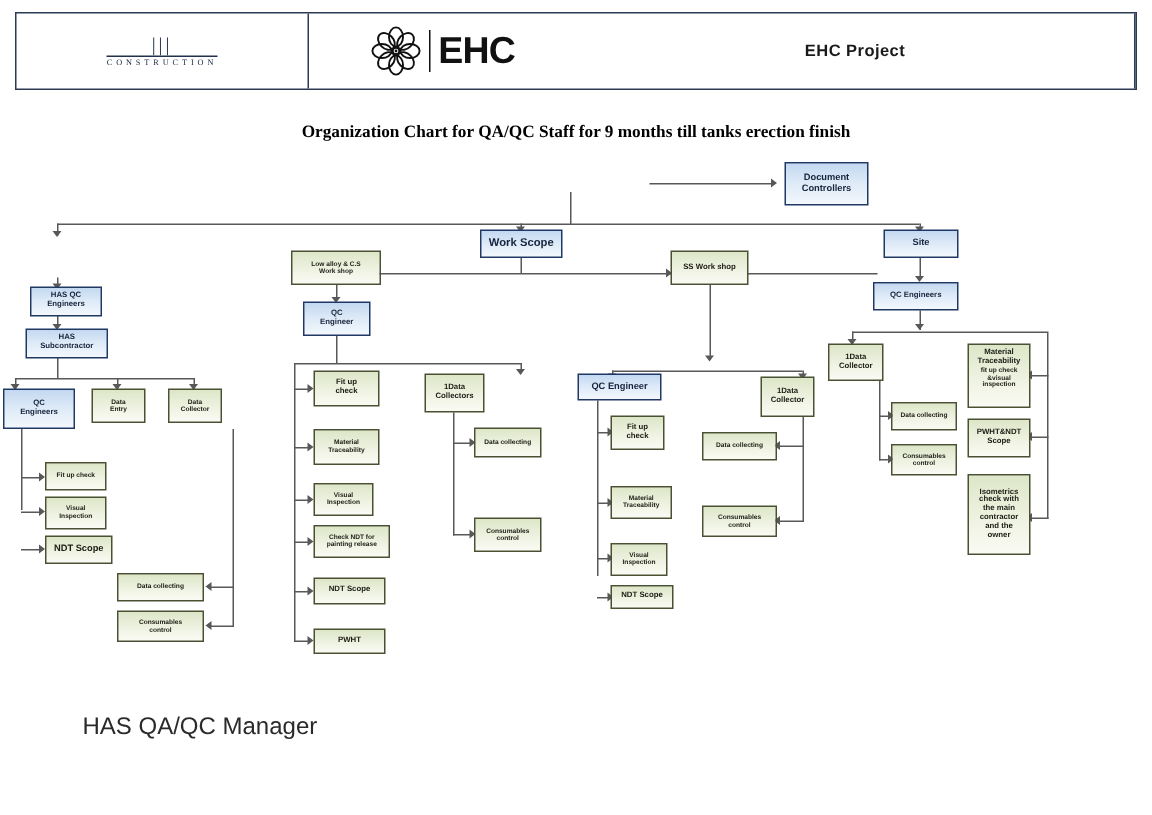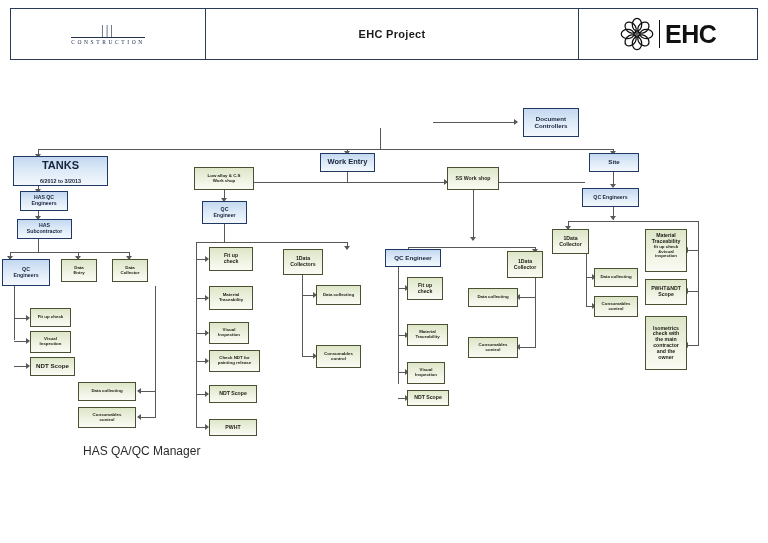--- a/index.html
+++ b/index.html
@@ -90,24 +90,23 @@
     font-family: "Liberation Serif", serif;
     font-size: 11.5px;
     font-weight: bold;
     color: #000;
   }
 
   
   .footer-note {
     position: absolute;
     left: 55px;
-    top: 444px;
-    font-size: 12px;
+    top: 476px;
+    font-size: 16px;
     color: #2a2a2a;
-    margin-left: 28px;
   }
 
   
   .node {
     position: absolute;
     box-sizing: border-box;
     display: flex;
     align-items: center;
     justify-content: center;
     text-align: center;
@@ -172,23 +171,20 @@
 </style>
 </head>
 <body>
 
 <div id="page">
 
   <div class="hdr">
     <div class="hdr-cell hdr-logo">
       <div class="ha-mark">|||</div>
       <div class="ha-sub">CONSTRUCTION</div>
-    </div>
-    <div class="hdr-cell hdr-title">
-      <span class="hdr-title-txt">EHC  Project</span>
     </div>
     <div class="hdr-cell hdr-brand">
       <div class="ehc-wrap">
         <svg class="ehc-flower" viewBox="0 0 40 40">
           <g fill="none" stroke="#111" stroke-width="1.5">
             <ellipse cx="20" cy="9" rx="5.5" ry="7.5"></ellipse>
             <ellipse cx="20" cy="31" rx="5.5" ry="7.5"></ellipse>
             <ellipse cx="9" cy="20" rx="7.5" ry="5.5"></ellipse>
             <ellipse cx="31" cy="20" rx="7.5" ry="5.5"></ellipse>
             <ellipse cx="12.5" cy="12.5" rx="5.5" ry="7.5" transform="rotate(-45 12.5 12.5)"></ellipse>
@@ -196,22 +192,26 @@
             <ellipse cx="12.5" cy="27.5" rx="5.5" ry="7.5" transform="rotate(45 12.5 27.5)"></ellipse>
             <ellipse cx="27.5" cy="27.5" rx="5.5" ry="7.5" transform="rotate(-45 27.5 27.5)"></ellipse>
             <circle cx="20" cy="20" r="2.6"></circle>
           </g>
           <circle cx="20" cy="20" r="1.1" fill="#111"></circle>
         </svg>
         <div class="ehc-bar"></div>
         <div class="ehc-txt">EHC</div>
       </div>
     </div>
-  </div>
-
+    <div class="hdr-cell hdr-title">
+      <span class="hdr-title-txt">EHC  Project</span>
+    </div>
+  </div>
+
+  <div class="chart-title">Organization Chart for QA/QC Staff for 9 months till tanks erection finish</div>
 
   <div class="ln lnv" style="left:380px; top:128px; height:22px;"></div>
   <div class="ln lnh" style="left:38px;  top:149px; width:575px;"></div>
   <div class="ln lnv" style="left:38px;  top:149px; height:8px;"></div>
   <div class="arw arw-d" style="left:35px; top:154px;"></div>
   <div class="ln lnv" style="left:347px; top:149px; height:5px;"></div>
   <div class="arw arw-d" style="left:344px; top:151px;"></div>
   <div class="ln lnv" style="left:613px; top:149px; height:5px;"></div>
   <div class="arw arw-d" style="left:610px; top:151px;"></div>
 
@@ -321,26 +321,20 @@
   <div class="ln lnh" style="left:586px; top:277px; width:8px;"></div>
   <div class="arw arw-r" style="left:592px; top:274px;"></div>
   <div class="ln lnh" style="left:586px; top:306px; width:8px;"></div>
   <div class="arw arw-r" style="left:592px; top:303px;"></div>
 
   <div class="node blue f7" style="left:523px; top:108px; width:56px; height:29px;">
     <span class="node-txt" style="white-space:pre-line;">Document
 Controllers</span>
   </div>
 
-  <div class="node blue f11" style="left:13px; top:156px; width:95px; height:30px; align-items:flex-start;">
-    <span class="node-txt" style="margin-top:1px;">
-      <span>TANKS</span>
-      <span class="sub-date">6/2012 to 3/2013</span>
-    </span>
-  </div>
   <div class="node blue f6" style="left:20px; top:191px; width:48px; height:20px;">
     <span class="node-txt" style="white-space:pre-line;">HAS QC
 Engineers</span>
   </div>
   <div class="node blue f6" style="left:17px; top:219px; width:55px; height:20px;">
     <span class="node-txt" style="white-space:pre-line;">HAS
 Subcontractor</span>
   </div>
   <div class="node blue f6" style="left:2px; top:259px; width:48px; height:27px;">
     <span class="node-txt" style="white-space:pre-line;">QC
@@ -366,21 +360,21 @@
   </div>
   <div class="node green f5" style="left:78px; top:382px; width:58px; height:19px;">
     <span class="node-txt">Data collecting</span>
   </div>
   <div class="node green f5" style="left:78px; top:407px; width:58px; height:21px;">
     <span class="node-txt" style="white-space:pre-line;">Consumables
 control</span>
   </div>
 
   <div class="node blue f8" style="left:320px; top:153px; width:55px; height:19px;">
-    <span class="node-txt">Work Entry</span>
+    <span class="node-txt">Work Scope</span>
   </div>
   <div class="node green f5" style="left:194px; top:167px; width:60px; height:23px;">
     <span class="node-txt" style="white-space:pre-line;">Low alloy &amp; C.S
 Work shop</span>
   </div>
   <div class="node blue f6" style="left:202px; top:201px; width:45px; height:23px;">
     <span class="node-txt" style="white-space:pre-line;">QC
 Engineer</span>
   </div>
   <div class="node green f6" style="left:209px; top:247px; width:44px; height:24px;">

